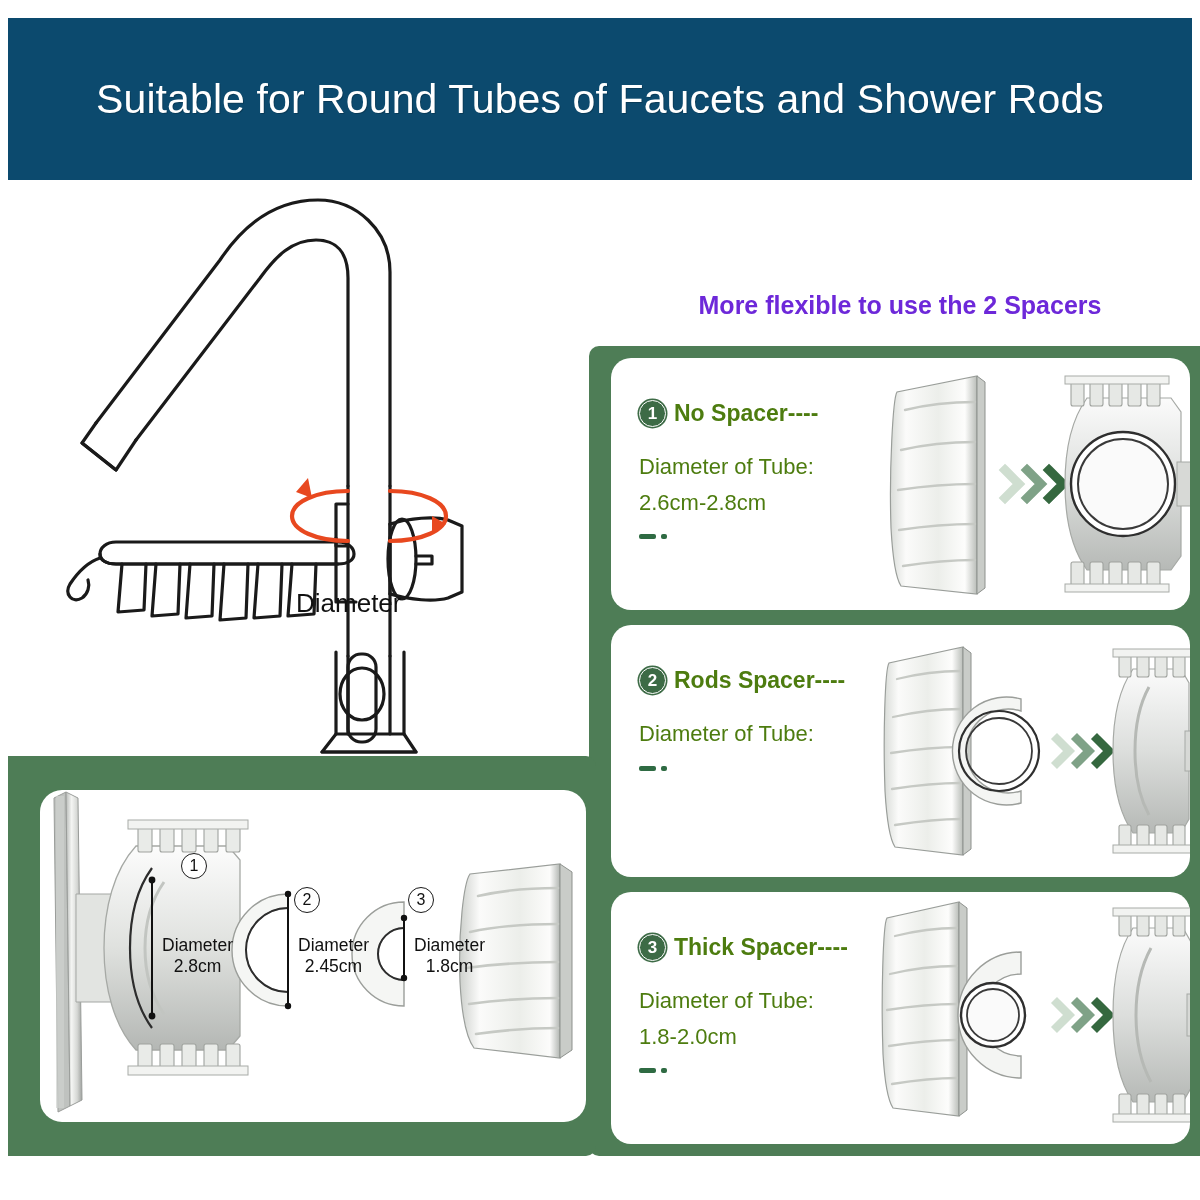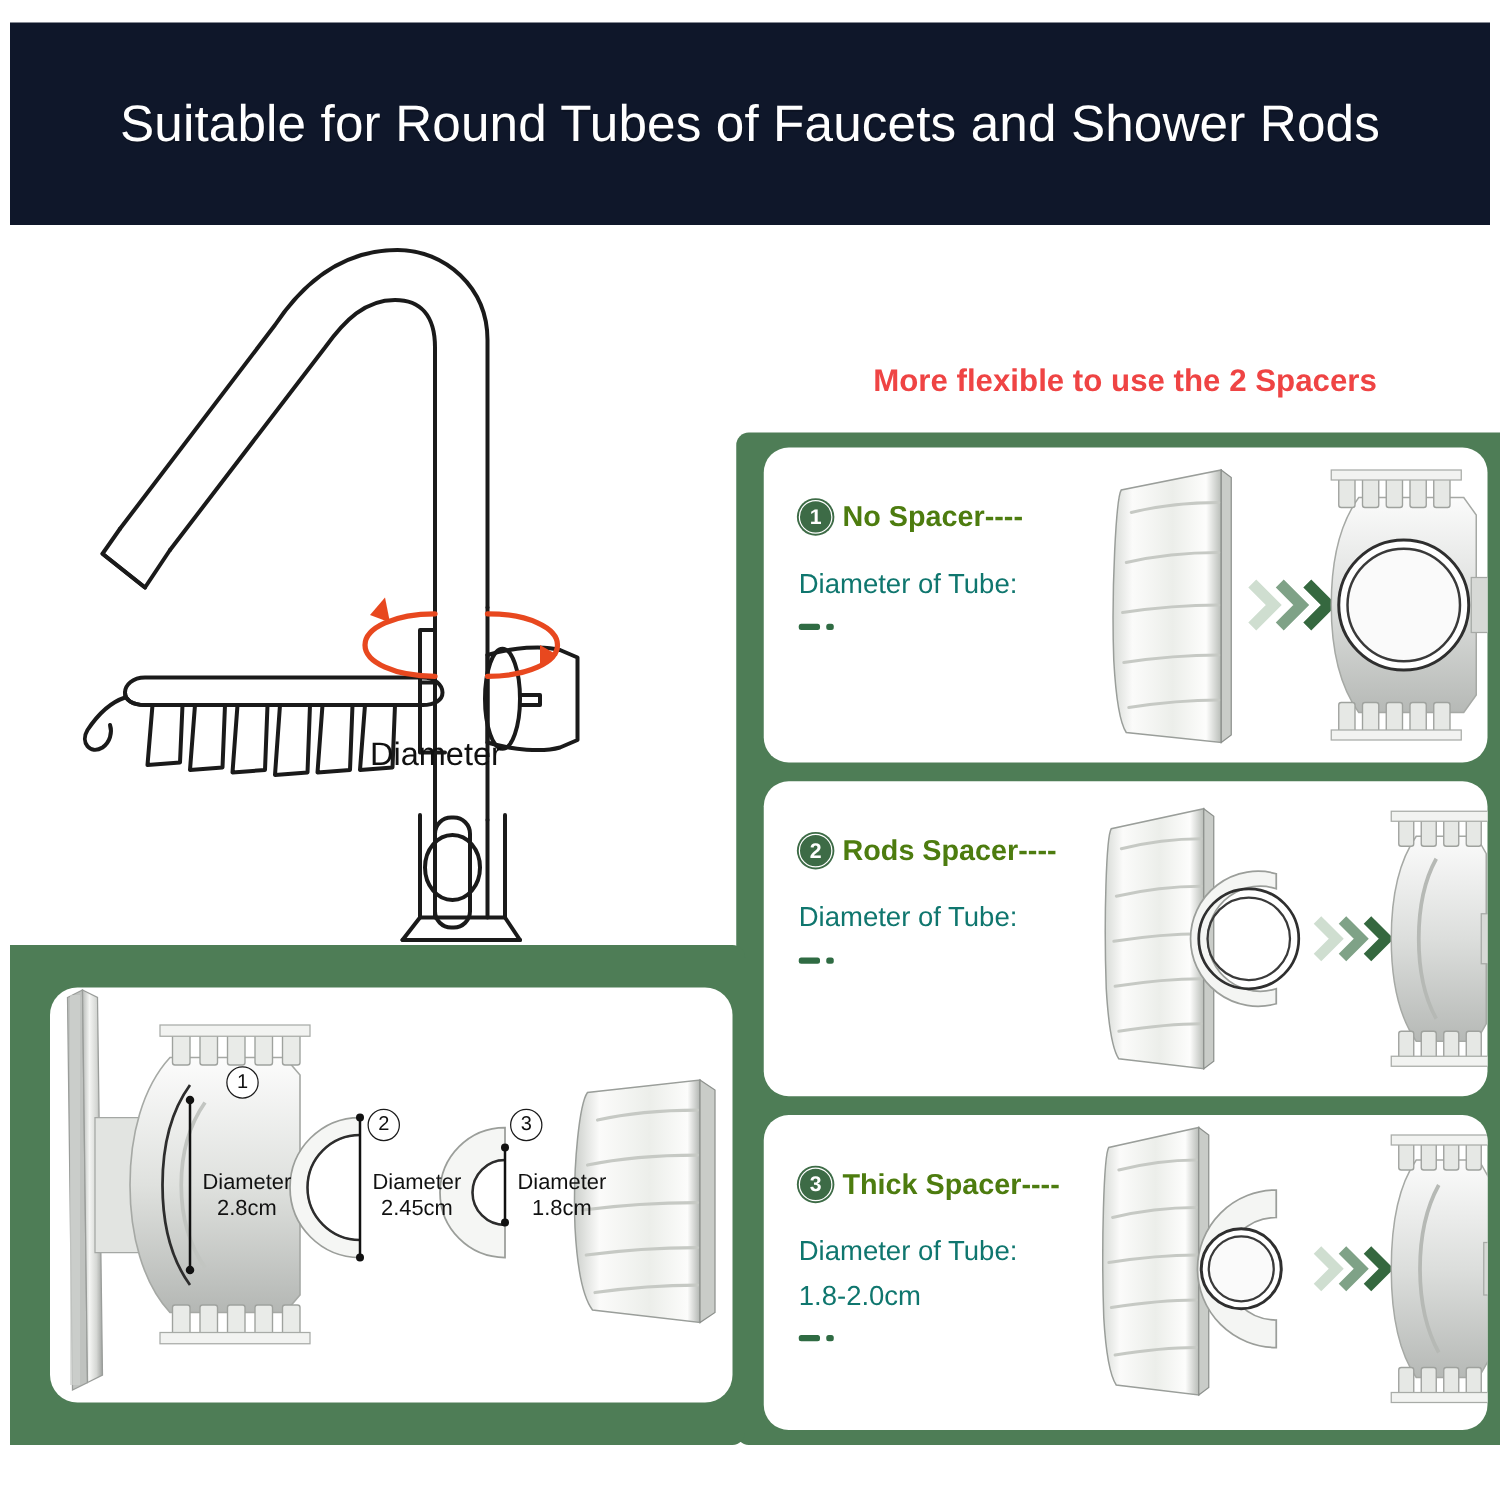--- a/index.html
+++ b/index.html
@@ -8,21 +8,21 @@
     background: #ffffff;
     font-family: "Liberation Sans", sans-serif;
     overflow: hidden;
   }
   #root { position: relative; width: 1200px; height: 1200px; background:#fff; }
 
   
   .header-band {
     position: absolute; left: 8px; top: 18px;
     width: 1184px; height: 162px;
-    background: #0f172a;
+    background: #0c4a6e;
     display: flex; flex-direction: column;
     align-items: center; justify-content: center;
     gap: 2px;
   }
   .header-line {
     color: #ffffff;
     font-size: 41px;
     font-weight: 400;
     letter-spacing: 0.1px;
     white-space: nowrap;
@@ -41,21 +41,21 @@
     left: 236px; top: 402px;
     font-size: 26px; color: #111;
     font-family: "Liberation Sans", sans-serif;
     white-space: nowrap;
   }
 
   
   .right-heading {
     position: absolute; left: 600px; top: 291px;
     width: 600px; text-align: center;
-    font-size: 25px; font-weight: 700; color: #ef4444;
+    font-size: 25px; font-weight: 700; color: #6d28d9;
     white-space: nowrap;
   }
 
   
   .right-panel {
     position: absolute; left: 589px; top: 346px;
     width: 611px; height: 810px;
     background: #4e7d56;
     border-radius: 10px 0 0 10px;
     padding: 12px 10px 12px 22px;
@@ -84,21 +84,21 @@
     display: flex; align-items: center; justify-content: center;
     flex: 0 0 auto;
     border: 1.5px solid #ffffff;
     box-shadow: 0 0 0 1.5px #3d6b46;
   }
   .card-title {
     font-size: 23px; font-weight: 700; color: #4d7c0f;
     white-space: nowrap;
   }
   .card-sub {
-    font-size: 22px; color: #0f766e; line-height: 1.62;
+    font-size: 22px; color: #4d7c0f; line-height: 1.62;
     white-space: nowrap;
   }
   .dash-dot {
     margin-top: 14px;
     display: flex; align-items: center; gap: 5px;
   }
   .dash-dot i { display:block; background: #2f6b43; height: 5px; border-radius: 2px; }
   .dash-dot i.d1 { width: 17px; }
   .dash-dot i.d2 { width: 6px; }
 
@@ -201,20 +201,21 @@
 
   <div class="right-panel">
 
     <div class="spacer-card">
       <div class="card-text">
         <div class="card-title-row">
           <span class="badge">1</span>
           <span class="card-title">No Spacer----</span>
         </div>
         <div class="card-sub">Diameter of Tube:</div>
+        <div class="card-sub">2.6cm-2.8cm</div>
         <div class="dash-dot">
             <i class="d1"></i>
             <i class="d2"></i>
           </div>
       </div>
       <div class="card-art">
         <svg width="330" height="252" viewBox="0 0 330 252">
           <defs>
             <linearGradient id="capg1" x1="0" y1="0" x2="1" y2="0">
               <stop offset="0" stop-color="#d9dcd8"></stop>

